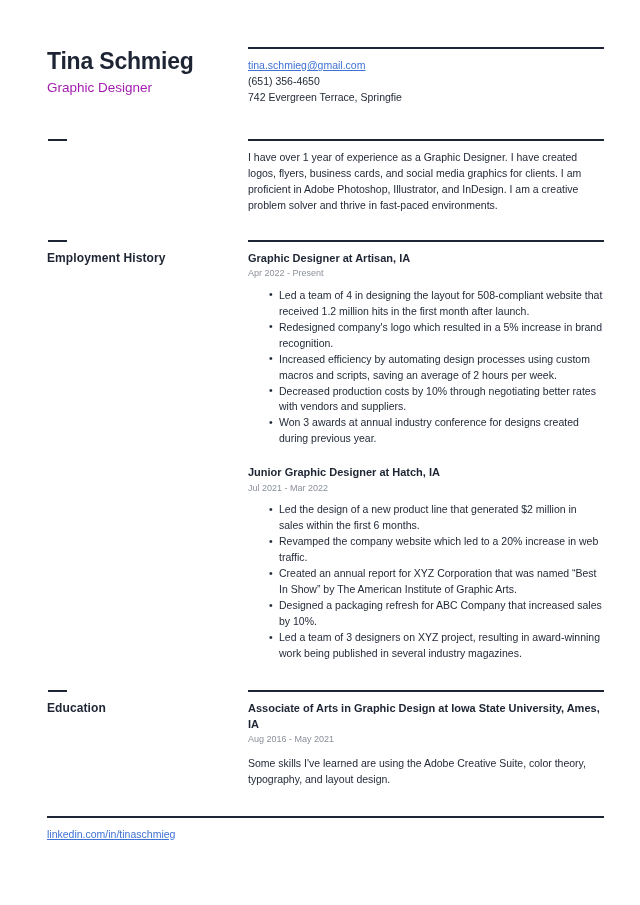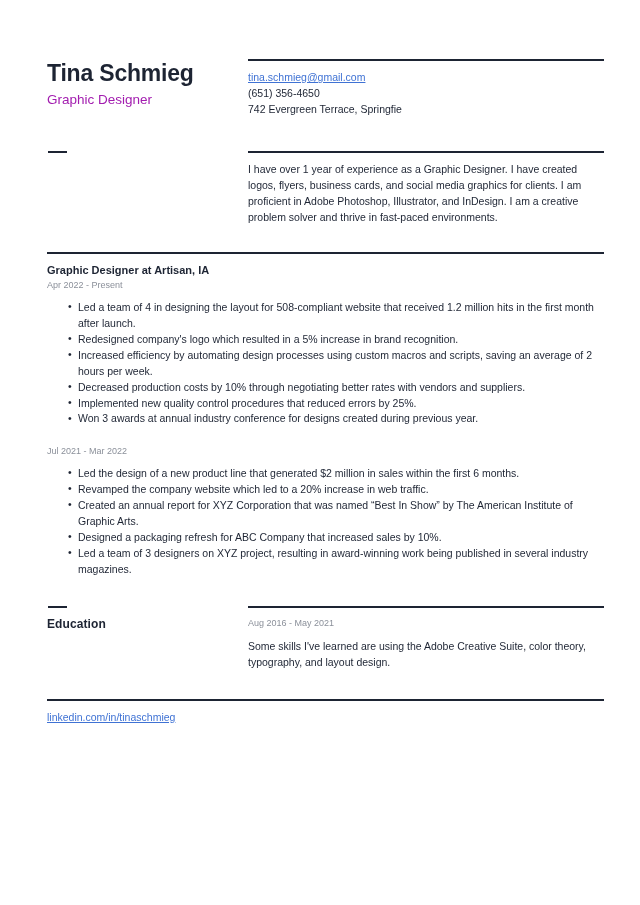--- a/index.html
+++ b/index.html
@@ -12,21 +12,21 @@
     height: 905px;
     font-family: "Liberation Sans", sans-serif;
     color: #1d2433;
     -webkit-font-smoothing: antialiased;
   }
   .page {
     position: relative;
     width: 640px;
     height: 905px;
     box-sizing: border-box;
-    padding: 59px 36px 0 47px;
+    padding: 47px 36px 0 47px;
     background: #ffffff;
   }
 
   
   .header {
     display: flex;
     align-items: flex-start;
   }
   .header-left {
     width: 201px;
@@ -184,37 +184,41 @@
     <div class="section-left">
       <div class="dash"></div>
     </div>
     <div class="section-right">
       <div class="rule"></div>
       <p class="para">I have over 1 year of experience as a Graphic Designer. I have created logos, flyers, business cards, and social media graphics for clients. I am proficient in Adobe Photoshop, Illustrator, and InDesign. I am a creative problem solver and thrive in fast-paced environments.</p>
     </div>
   </div>
 
   <div class="section" style="margin-top:26px;">
+    <div class="section-left">
+      <div class="dash"></div>
+      <div class="section-label">Employment History</div>
+    </div>
     <div class="section-right">
       <div class="rule"></div>
 
       <div class="entry" style="margin-bottom:18px;">
         <div class="entry-title">Graphic Designer at Artisan, IA</div>
         <div class="entry-date">Apr 2022 - Present</div>
         <ul class="bullets">
           <li>Led a team of 4 in designing the layout for 508-compliant website that received 1.2 million hits in the first month after launch.</li>
           <li>Redesigned company's logo which resulted in a 5% increase in brand recognition.</li>
           <li>Increased efficiency by automating design processes using custom macros and scripts, saving an average of 2 hours per week.</li>
           <li>Decreased production costs by 10% through negotiating better rates with vendors and suppliers.</li>
-          <li>Implemented new quality control procedures that reduced errors by 25%.</li>
           <li>Won 3 awards at annual industry conference for designs created during previous year.</li>
         </ul>
       </div>
 
       <div class="entry">
+        <div class="entry-title">Junior Graphic Designer at Hatch, IA</div>
         <div class="entry-date">Jul 2021 - Mar 2022</div>
         <ul class="bullets">
           <li>Led the design of a new product line that generated $2 million in sales within the first 6 months.</li>
           <li>Revamped the company website which led to a 20% increase in web traffic.</li>
           <li>Created an annual report for XYZ Corporation that was named “Best In Show” by The American Institute of Graphic Arts.</li>
           <li>Designed a packaging refresh for ABC Company that increased sales by 10%.</li>
           <li>Led a team of 3 designers on XYZ project, resulting in award-winning work being published in several industry magazines.</li>
         </ul>
       </div>
 
@@ -222,20 +226,21 @@
   </div>
 
   <div class="section" style="margin-top:28px;">
     <div class="section-left">
       <div class="dash"></div>
       <div class="section-label">Education</div>
     </div>
     <div class="section-right">
       <div class="rule"></div>
       <div class="entry">
+        <div class="entry-title">Associate of Arts in Graphic Design at Iowa State University, Ames, IA</div>
         <div class="entry-date">Aug 2016 - May 2021</div>
         <p class="para entry-desc">Some skills I've learned are using the Adobe Creative Suite, color theory, typography, and layout design.</p>
       </div>
     </div>
   </div>
 
   <div class="section" style="margin-top:28px;">
     <div class="section-right">
       <div class="rule"></div>
       <div class="detail-line">

